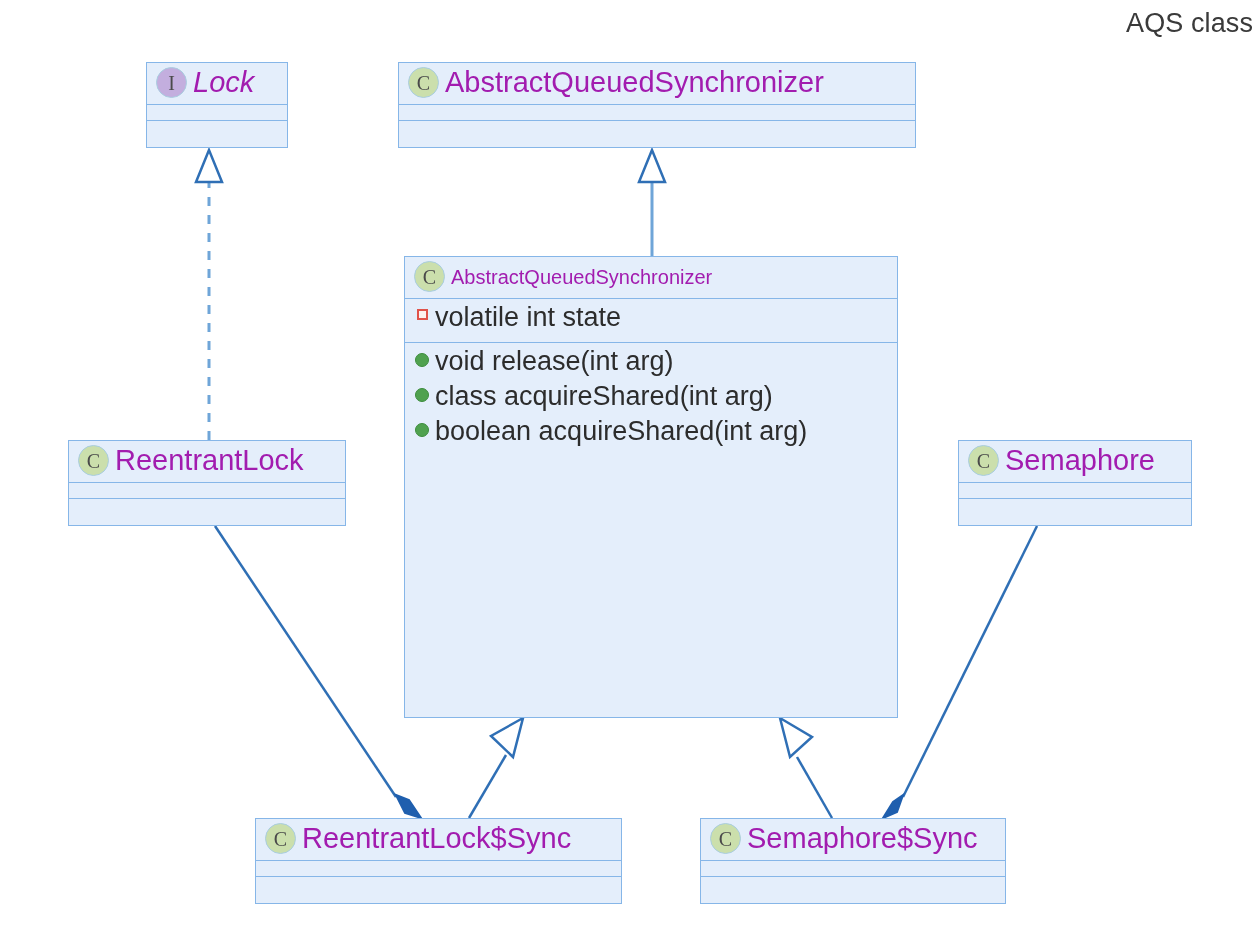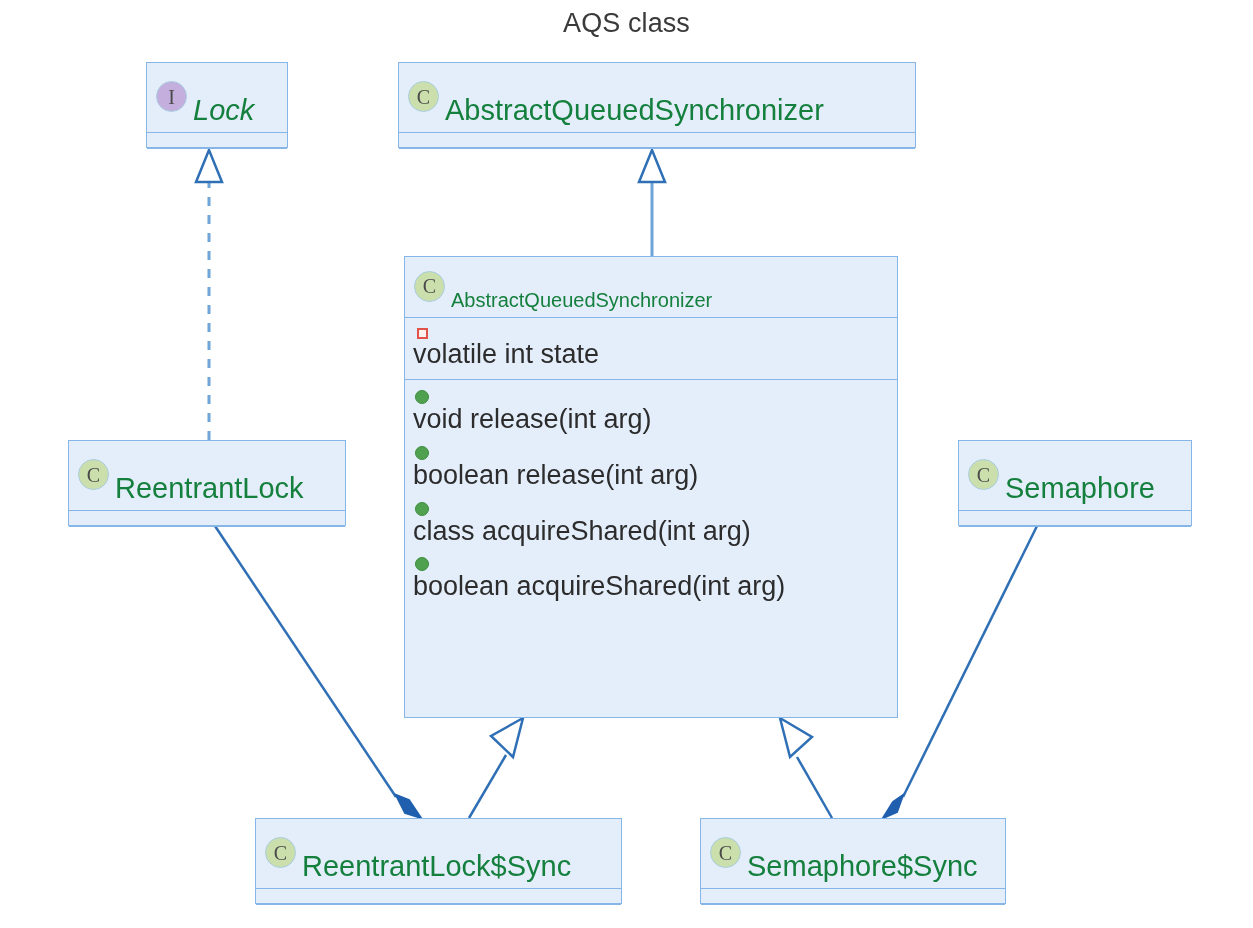--- a/index.html
+++ b/index.html
@@ -27,21 +27,21 @@
     height: 928px;
     pointer-events: none;
   }
 
   
   .diagram-title {
     position: absolute;
     left: 0;
     top: 8px;
     width: 1253px;
-    text-align: center;
+    text-align: right;
     font-size: 27px;
     color: #3a3a3a;
     letter-spacing: 0.1px;
     white-space: nowrap;
   }
 
   
   .uml-box {
     position: absolute;
     box-sizing: border-box;
@@ -53,23 +53,22 @@
   .uml-header {
     display: flex;
     align-items: center;
     padding: 4px 8px 5px 9px;
     border-bottom: 1px solid #86b6e8;
     flex: none;
   }
   .uml-name {
     font-size: 29px;
     line-height: 1.1;
-    color: #15803d;
+    color: #a21caf;
     white-space: nowrap;
-    margin-top: 28px;
   }
   .uml-name.italic {
     font-style: italic;
   }
 
   
   .stereo {
     flex: none;
     width: 29px;
     height: 29px;
@@ -110,21 +109,20 @@
   .uml-compartment:last-child {
     border-bottom: none;
   }
   .member {
     display: flex;
     align-items: flex-start;
     font-size: 27px;
     line-height: 1.18;
     color: #2c2c2c;
     padding: 1px 0 2px 0;
-    flex-direction: column;
   }
   .member-text {
     flex: 1;
     padding-left: 2px;
   }
 
   
   .glyph {
     flex: none;
     width: 22px;
@@ -236,32 +234,26 @@
       <div class="member">
         <span class="glyph">
           <span class="glyph-method"></span>
         </span>
         <span class="member-text">void release(int arg)</span>
       </div>
       <div class="member">
         <span class="glyph">
           <span class="glyph-method"></span>
         </span>
-        <span class="member-text">boolean release(int arg)</span>
+        <span class="member-text">class acquireShared(int arg)</span>
       </div>
       <div class="member">
         <span class="glyph">
           <span class="glyph-method"></span>
         </span>
-        <span class="member-text">class acquireShared(int arg)</span>
-      </div>
-      <div class="member">
-        <span class="glyph">
-          <span class="glyph-method"></span>
-        </span>
         <span class="member-text">boolean acquireShared(int arg)</span>
       </div>
     </div>
   </div>
 
   <div class="uml-box" id="box-reentrantlock">
     <div class="uml-header">
       <span class="stereo class-c">C</span>
       <span class="uml-name">ReentrantLock</span>
     </div>

